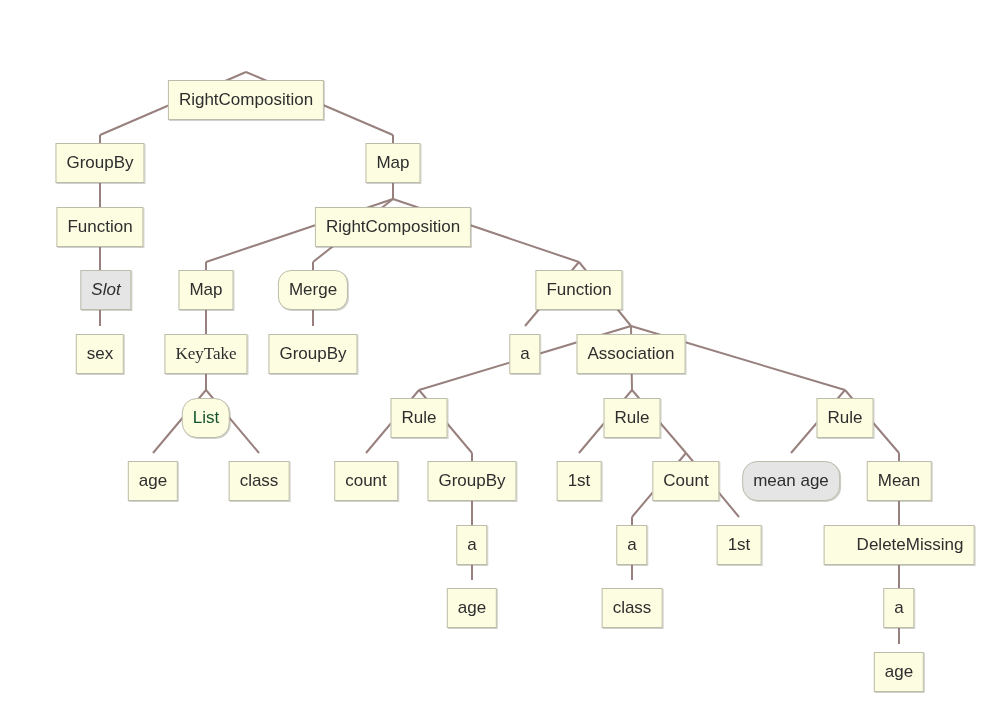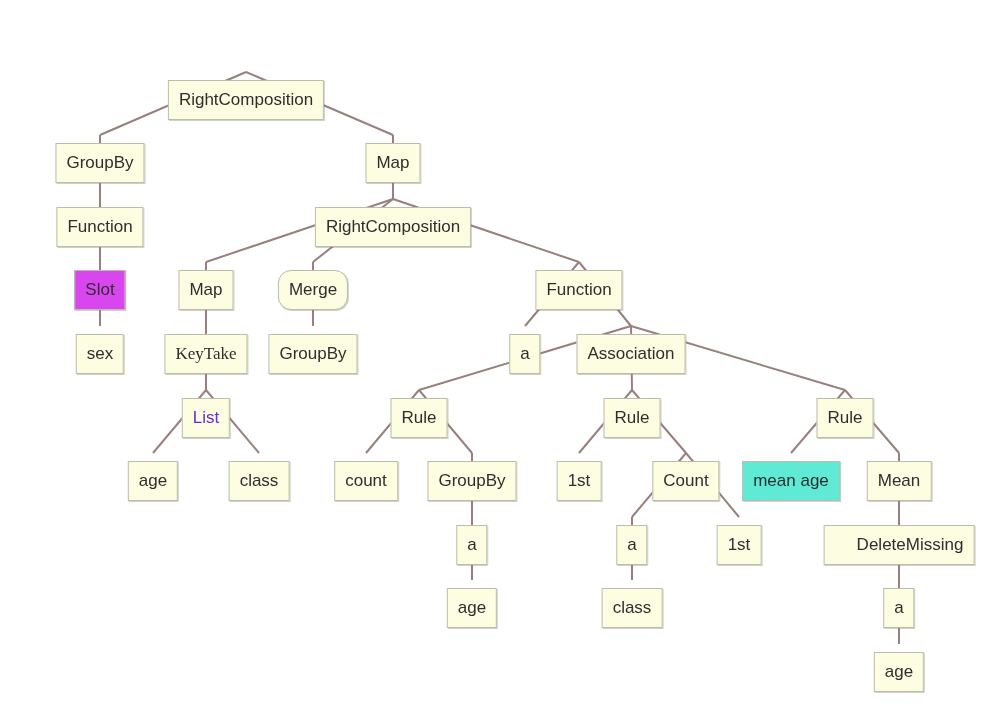--- a/index.html
+++ b/index.html
@@ -83,40 +83,40 @@
       <line x1="632" y1="517" x2="632" y2="580" stroke="#97807d" stroke-width="2"></line>
       <line x1="899" y1="517" x2="899" y2="580" stroke="#97807d" stroke-width="2"></line>
       <line x1="899" y1="580" x2="899" y2="644" stroke="#97807d" stroke-width="2"></line>
     </svg>
   <div class="node-layer">
       <div class="node" style="left: 246px; top: 72px; background: rgb(253, 253, 226); border-color: rgb(188, 188, 171); color: rgb(46, 46, 46);">RightComposition</div>
       <div class="node" style="left: 100px; top: 135px; background: rgb(253, 253, 226); border-color: rgb(188, 188, 171); color: rgb(46, 46, 46);">GroupBy</div>
       <div class="node" style="left: 393px; top: 135px; background: rgb(253, 253, 226); border-color: rgb(188, 188, 171); color: rgb(46, 46, 46);">Map</div>
       <div class="node" style="left: 100px; top: 199px; background: rgb(253, 253, 226); border-color: rgb(188, 188, 171); color: rgb(46, 46, 46);">Function</div>
       <div class="node" style="left: 393px; top: 199px; background: rgb(253, 253, 226); border-color: rgb(188, 188, 171); color: rgb(46, 46, 46);">RightComposition</div>
-      <div class="node" style="left: 100px; top: 262px; background: #d946ef; border-color: rgb(188, 188, 171); color: rgb(46, 46, 46);">Slot</div>
+      <div class="node" style="left: 106px; top: 262px; background: #e5e5e5; border-color: rgb(188, 188, 171); color: rgb(46, 46, 46); font-style: italic;">Slot</div>
       <div class="node" style="left: 206px; top: 262px; background: rgb(253, 253, 226); border-color: rgb(188, 188, 171); color: rgb(46, 46, 46);">Map</div>
       <div class="node" style="left: 313px; top: 262px; background: rgb(253, 253, 226); border-color: rgb(188, 188, 171); color: rgb(46, 46, 46); border-radius: 13px;">Merge</div>
       <div class="node" style="left: 579px; top: 262px; background: rgb(253, 253, 226); border-color: rgb(188, 188, 171); color: rgb(46, 46, 46);">Function</div>
       <div class="node" style="left: 100px; top: 326px; background: rgb(253, 253, 226); border-color: rgb(188, 188, 171); color: rgb(46, 46, 46);">sex</div>
       <div class="node" style="left: 206px; top: 326px; background: rgb(253, 253, 226); border-color: rgb(188, 188, 171); color: rgb(46, 46, 46); font-family: Liberation Serif, serif;">KeyTake</div>
       <div class="node" style="left: 313px; top: 326px; background: rgb(253, 253, 226); border-color: rgb(188, 188, 171); color: rgb(46, 46, 46);">GroupBy</div>
       <div class="node" style="left: 525px; top: 326px; background: rgb(253, 253, 226); border-color: rgb(188, 188, 171); color: rgb(46, 46, 46);">a</div>
       <div class="node" style="left: 631px; top: 326px; background: rgb(253, 253, 226); border-color: rgb(188, 188, 171); color: rgb(46, 46, 46);">Association</div>
-      <div class="node" style="left: 206px; top: 390px; background: rgb(253, 253, 226); border-color: rgb(188, 188, 171); color: #6d28d9;">List</div>
+      <div class="node" style="left: 206px; top: 390px; background: rgb(253, 253, 226); border-color: rgb(188, 188, 171); color: #14532d; border-radius: 15px;">List</div>
       <div class="node" style="left: 419px; top: 390px; background: rgb(253, 253, 226); border-color: rgb(188, 188, 171); color: rgb(46, 46, 46);">Rule</div>
       <div class="node" style="left: 632px; top: 390px; background: rgb(253, 253, 226); border-color: rgb(188, 188, 171); color: rgb(46, 46, 46);">Rule</div>
       <div class="node" style="left: 845px; top: 390px; background: rgb(253, 253, 226); border-color: rgb(188, 188, 171); color: rgb(46, 46, 46);">Rule</div>
       <div class="node" style="left: 153px; top: 453px; background: rgb(253, 253, 226); border-color: rgb(188, 188, 171); color: rgb(46, 46, 46);">age</div>
       <div class="node" style="left: 259px; top: 453px; background: rgb(253, 253, 226); border-color: rgb(188, 188, 171); color: rgb(46, 46, 46);">class</div>
       <div class="node" style="left: 366px; top: 453px; background: rgb(253, 253, 226); border-color: rgb(188, 188, 171); color: rgb(46, 46, 46);">count</div>
       <div class="node" style="left: 472px; top: 453px; background: rgb(253, 253, 226); border-color: rgb(188, 188, 171); color: rgb(46, 46, 46);">GroupBy</div>
       <div class="node" style="left: 579px; top: 453px; background: rgb(253, 253, 226); border-color: rgb(188, 188, 171); color: rgb(46, 46, 46);">1st</div>
       <div class="node" style="left: 686px; top: 453px; background: rgb(253, 253, 226); border-color: rgb(188, 188, 171); color: rgb(46, 46, 46);">Count</div>
-      <div class="node" style="left: 791px; top: 453px; background: #5eead4; border-color: rgb(188, 188, 171); color: rgb(46, 46, 46);">mean age</div>
+      <div class="node" style="left: 791px; top: 453px; background: #e5e5e5; border-color: rgb(188, 188, 171); color: rgb(46, 46, 46); border-radius: 15px;">mean age</div>
       <div class="node" style="left: 899px; top: 453px; background: rgb(253, 253, 226); border-color: rgb(188, 188, 171); color: rgb(46, 46, 46);">Mean</div>
       <div class="node" style="left: 472px; top: 517px; background: rgb(253, 253, 226); border-color: rgb(188, 188, 171); color: rgb(46, 46, 46);">a</div>
       <div class="node" style="left: 632px; top: 517px; background: rgb(253, 253, 226); border-color: rgb(188, 188, 171); color: rgb(46, 46, 46);">a</div>
       <div class="node" style="left: 739px; top: 517px; background: rgb(253, 253, 226); border-color: rgb(188, 188, 171); color: rgb(46, 46, 46);">1st</div>
       <div class="node" style="left: 899px; top: 517px; background: rgb(253, 253, 226); border-color: rgb(188, 188, 171); color: rgb(46, 46, 46); padding-left: 32px;">DeleteMissing</div>
       <div class="node" style="left: 472px; top: 580px; background: rgb(253, 253, 226); border-color: rgb(188, 188, 171); color: rgb(46, 46, 46);">age</div>
       <div class="node" style="left: 632px; top: 580px; background: rgb(253, 253, 226); border-color: rgb(188, 188, 171); color: rgb(46, 46, 46);">class</div>
       <div class="node" style="left: 899px; top: 580px; background: rgb(253, 253, 226); border-color: rgb(188, 188, 171); color: rgb(46, 46, 46);">a</div>
       <div class="node" style="left: 899px; top: 644px; background: rgb(253, 253, 226); border-color: rgb(188, 188, 171); color: rgb(46, 46, 46);">age</div>
     </div>

